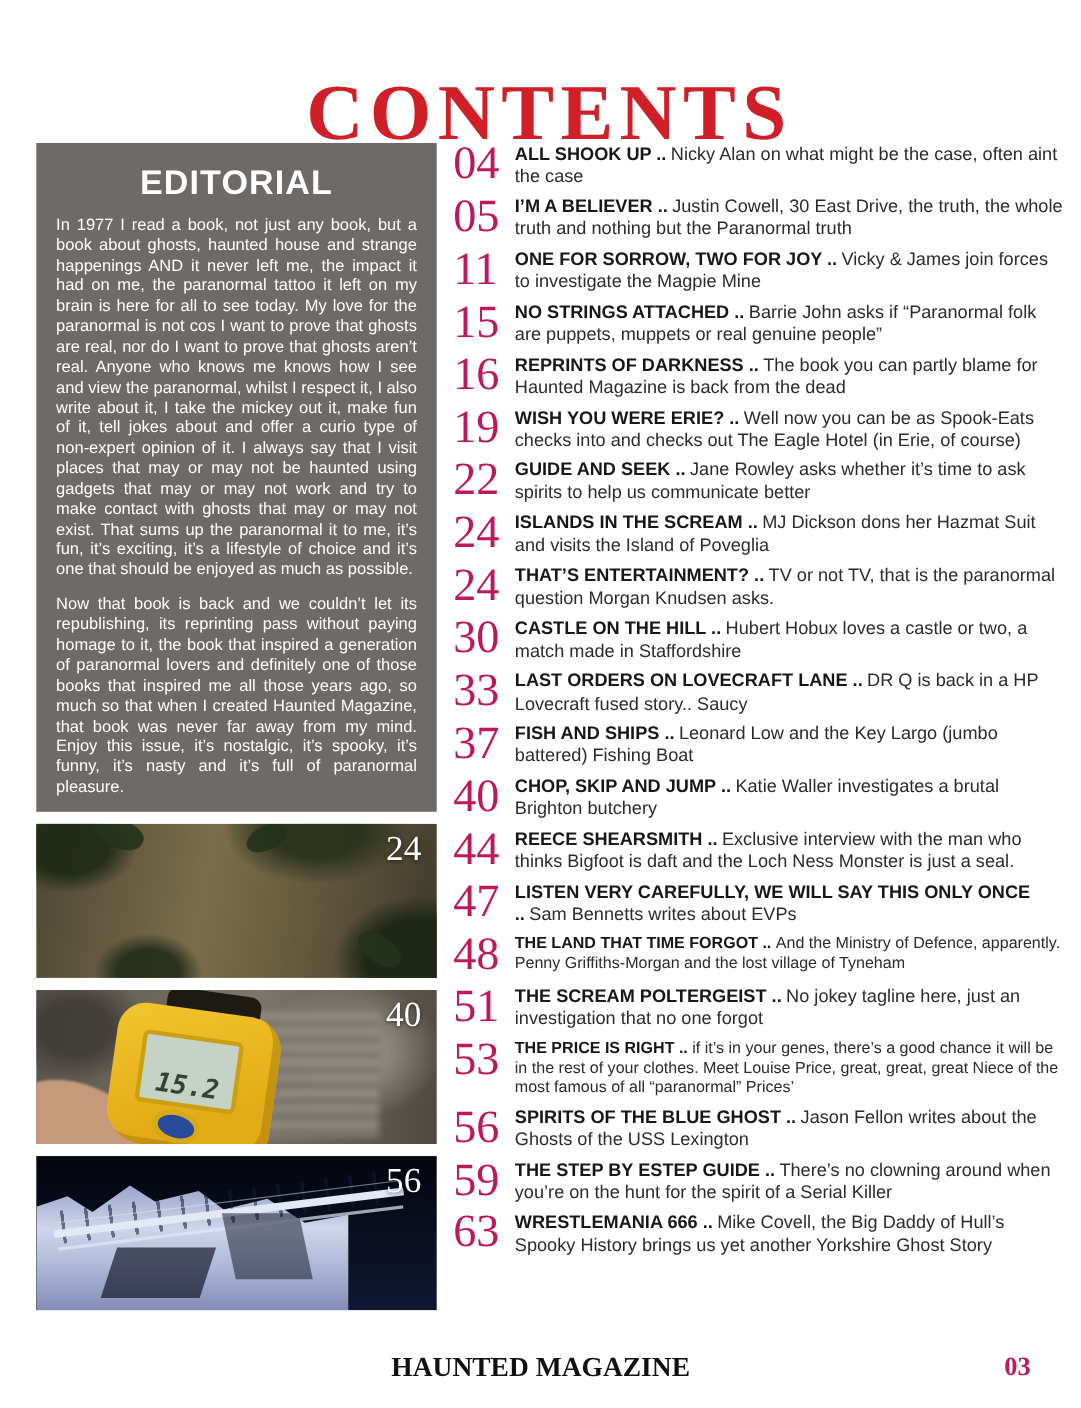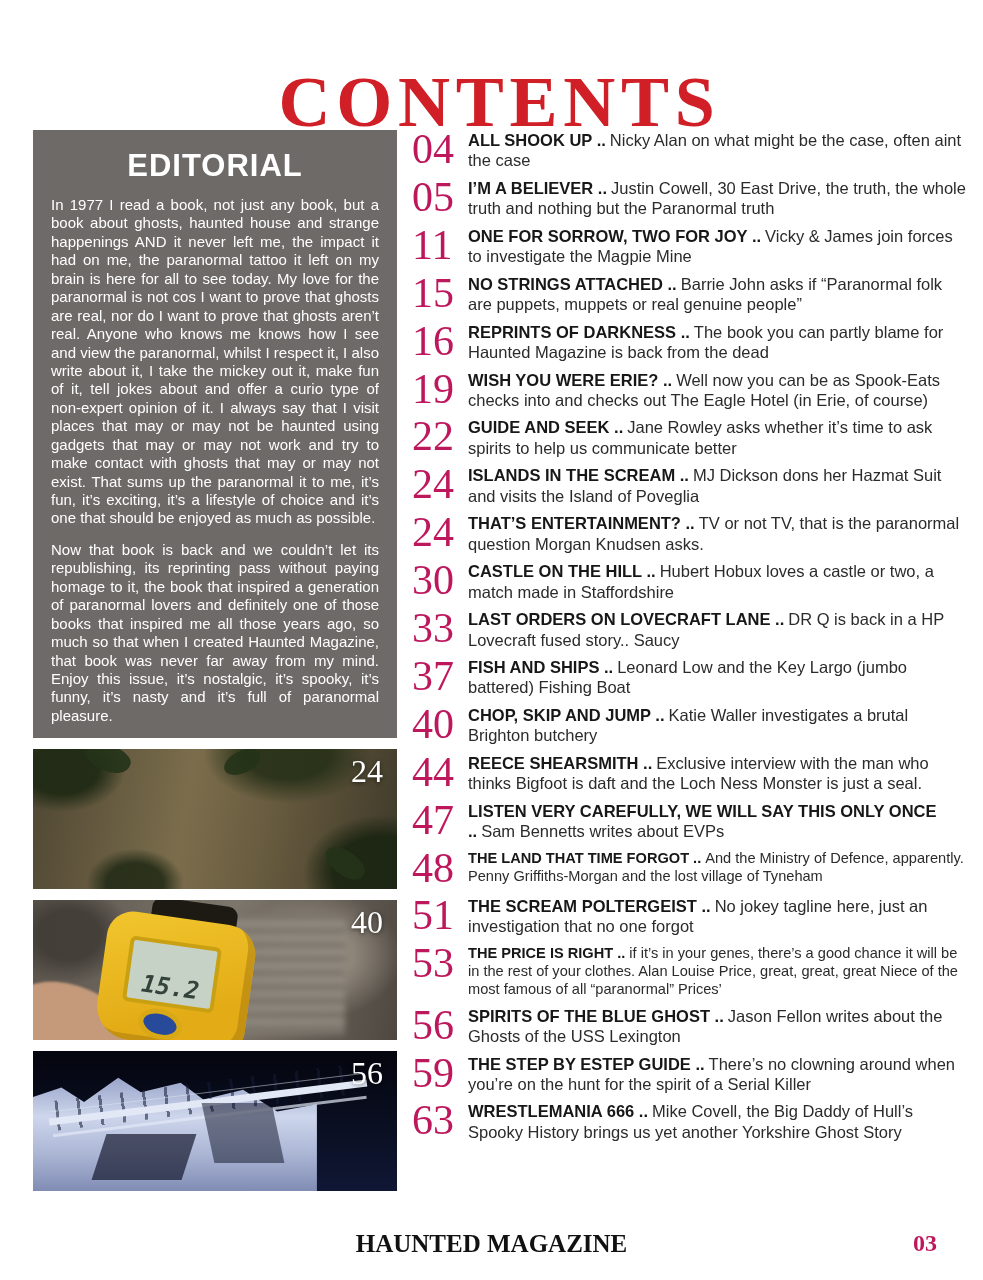--- a/index.html
+++ b/index.html
@@ -313,21 +313,21 @@
       <div class="entry small">
       <div class="num">48</div>
       <p class="txt"><b>THE LAND THAT TIME FORGOT ..</b><span>And the Ministry of Defence, apparently. Penny Griffiths-Morgan and the lost village of Tyneham</span></p>
     </div>
       <div class="entry">
       <div class="num">51</div>
       <p class="txt"><b>THE SCREAM POLTERGEIST ..</b><span>No jokey tagline here, just an investigation that no one forgot</span></p>
     </div>
       <div class="entry small">
       <div class="num">53</div>
-      <p class="txt"><b>THE PRICE IS RIGHT ..</b><span>if it’s in your genes, there’s a good chance it will be in the rest of your clothes. Alan Louise Price, great, great, great Niece of the most famous of all “paranormal” Prices’</span></p>
+      <p class="txt"><b>THE PRICE IS RIGHT ..</b><span>if it’s in your genes, there’s a good chance it will be in the rest of your clothes. Meet Louise Price, great, great, great Niece of the most famous of all “paranormal” Prices’</span></p>
     </div>
       <div class="entry">
       <div class="num">56</div>
       <p class="txt"><b>SPIRITS OF THE BLUE GHOST ..</b><span>Jason Fellon writes about the Ghosts of the USS Lexington</span></p>
     </div>
       <div class="entry">
       <div class="num">59</div>
       <p class="txt"><b>THE STEP BY ESTEP GUIDE ..</b><span>There’s no clowning around when you’re on the hunt for the spirit of a Serial Killer</span></p>
     </div>
       <div class="entry">

